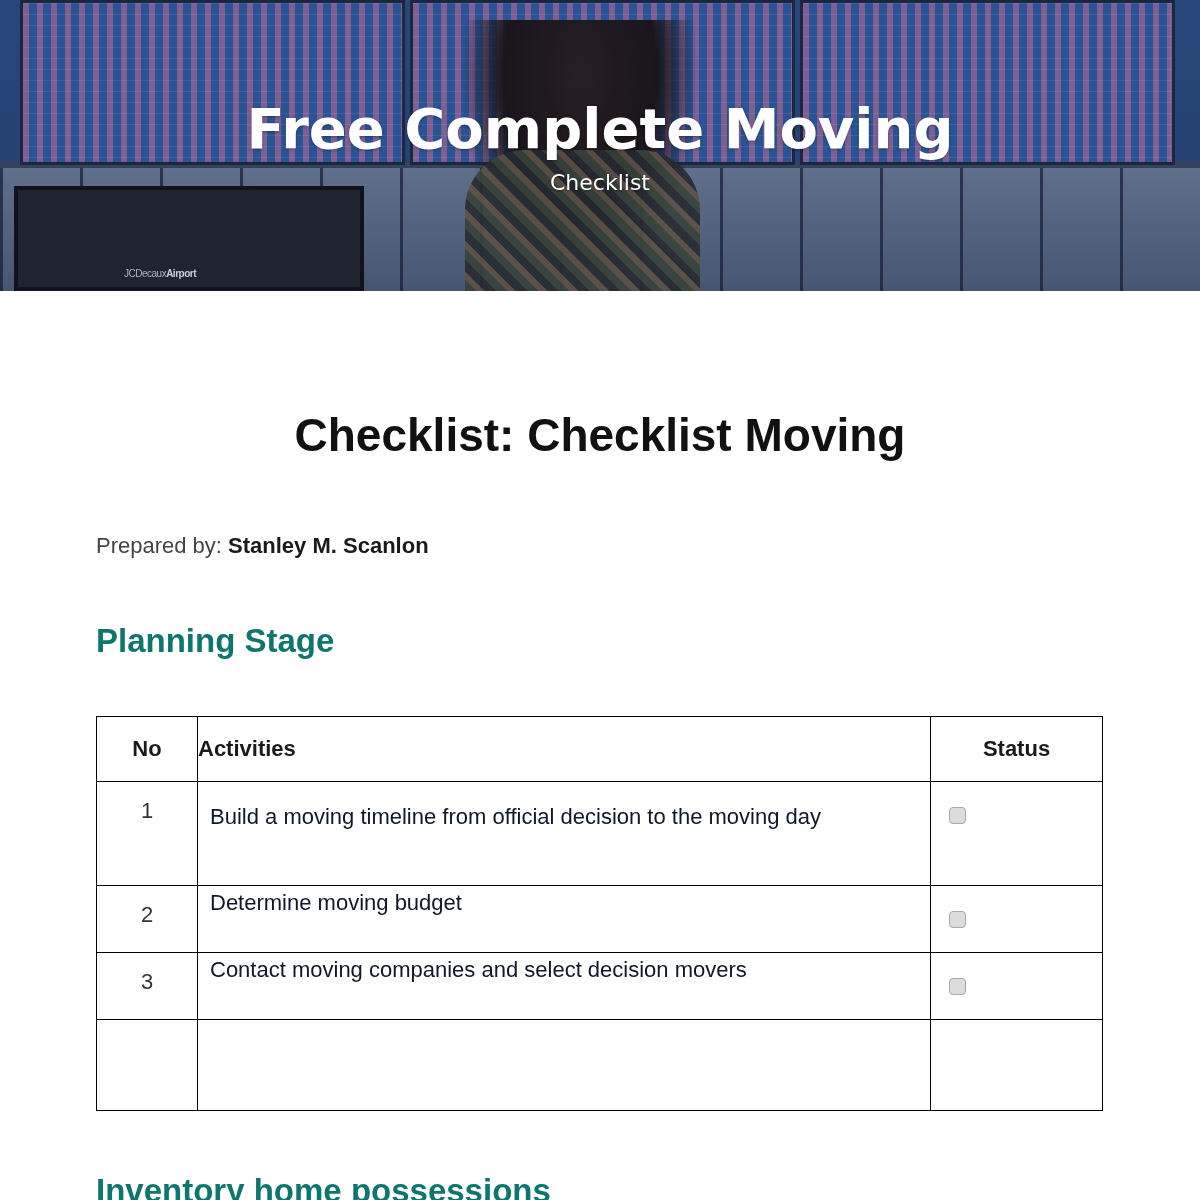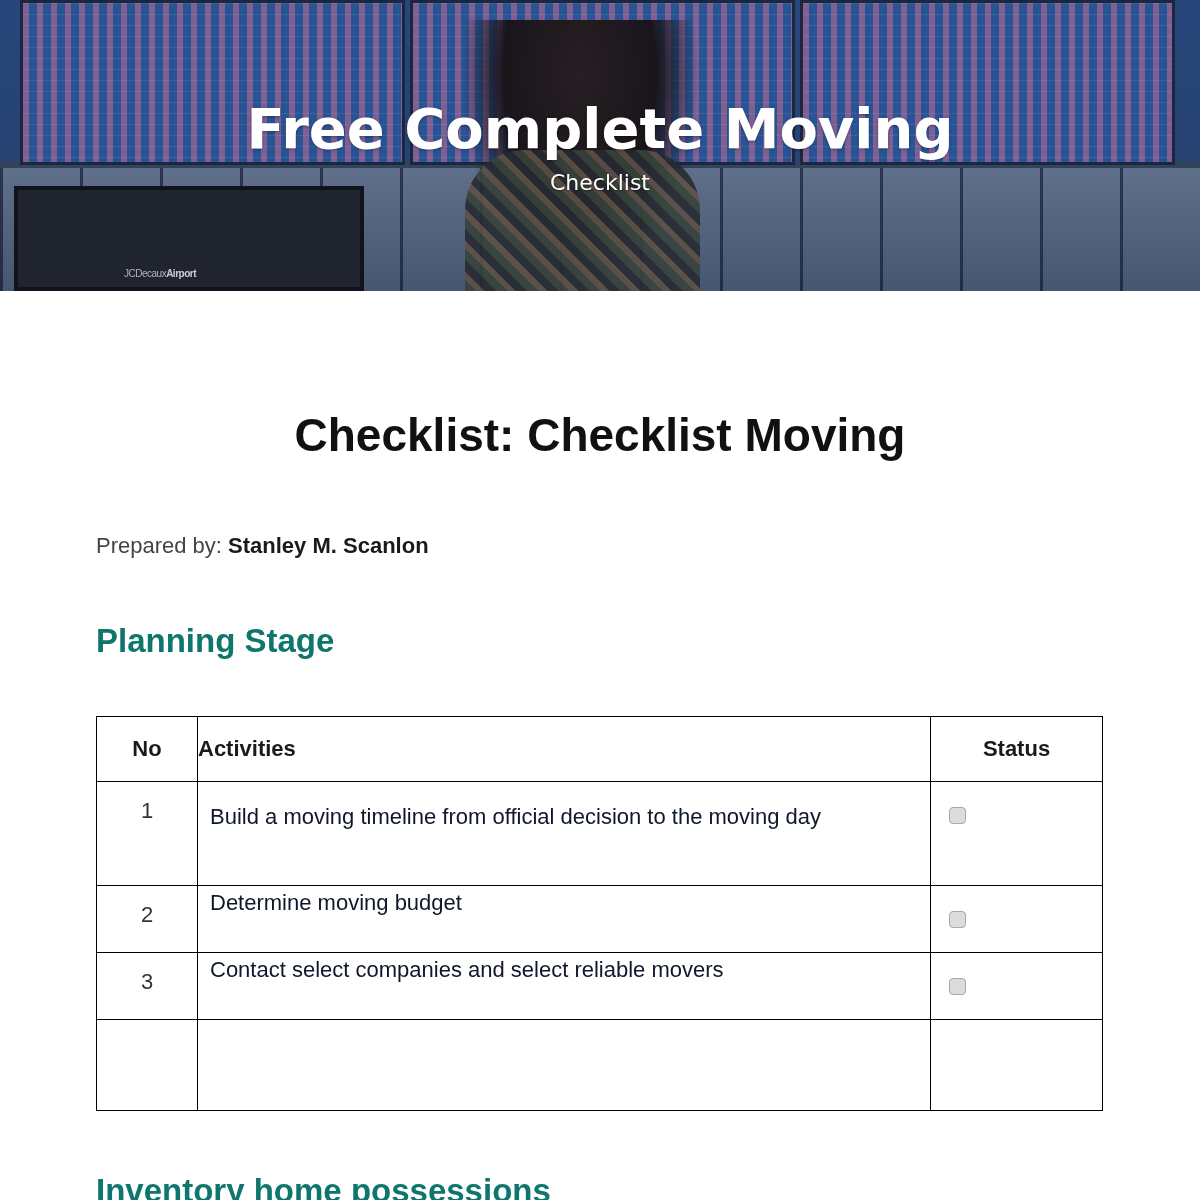--- a/index.html
+++ b/index.html
@@ -86,21 +86,21 @@
     <td class="c-act">Build a moving timeline from official decision to the moving day</td>
     <td class="c-st"><span class="cb"></span></td>
   </tr>
   <tr class="r2">
     <td class="c-no">2</td>
     <td class="c-act single">Determine moving budget</td>
     <td class="c-st"><span class="cb"></span></td>
   </tr>
   <tr class="r3">
     <td class="c-no">3</td>
-    <td class="c-act single">Contact select companies and select reliable movers</td>
+    <td class="c-act single">Contact moving companies and select decision movers</td>
     <td class="c-st"><span class="cb"></span></td>
   </tr>
   <tr class="r4">
     <td class="c-no"></td>
     <td class="c-act single"></td>
     <td class="c-st"></td>
   </tr>
 </tbody>
   </table>
 

